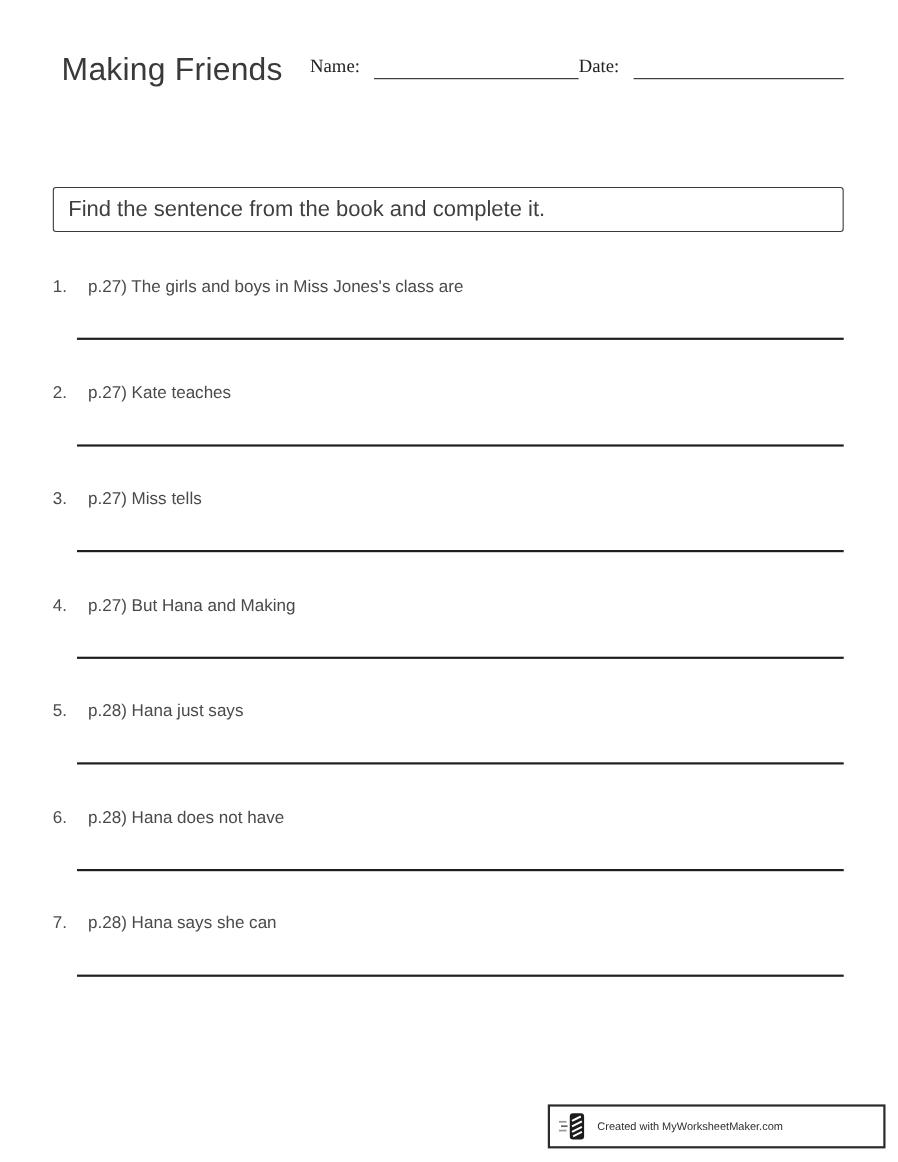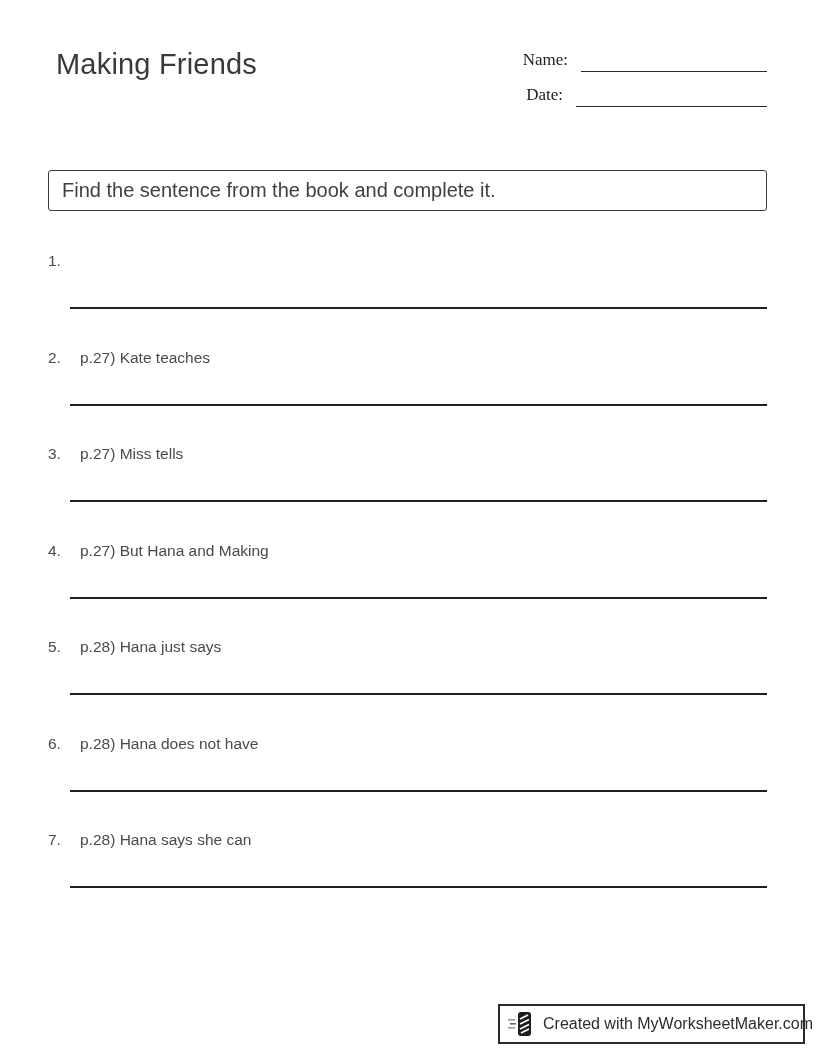--- a/index.html
+++ b/index.html
@@ -21,21 +21,21 @@
     font-size: 29px;
     font-weight: 400;
     color: #3a3a3a;
     letter-spacing: 0.2px;
   }
   .name-date {
     position: absolute;
     right: 49px;
     top: 50px;
     display: flex;
-    flex-direction: column;
+    flex-direction: row;
     align-items: flex-end;
   }
   .nd-row {
     display: flex;
     align-items: flex-end;
     margin-bottom: 13px;
   }
   .nd-label {
     font-family: "Liberation Serif", serif;
     font-size: 17px;
@@ -116,21 +116,21 @@
     padding: 0 10px 0 8px;
     cursor: pointer;
   }
   .footer-logo {
     width: 28px;
     height: 26px;
     margin-right: 7px;
     flex: 0 0 auto;
   }
   .footer-text {
-    font-size: 16px;
+    font-size: 10px;
     color: #2d2d2d;
     white-space: nowrap;
   }
 </style>
 </head>
 <body>
 
 <div class="page">
 
   <h1 class="title">Making Friends</h1>
@@ -146,20 +146,21 @@
     </div>
   </div>
 
   <div class="instruction-box">
     <span>Find the sentence from the book and complete it.</span>
   </div>
 
   <ol class="questions">
     <li class="question">
       <span class="q-num">1.</span>
+      <span class="q-sentence">p.27) The girls and boys in Miss Jones's class are</span>
       <span class="q-line"></span>
     </li>
     <li class="question">
       <span class="q-num">2.</span>
       <span class="q-sentence">p.27) Kate teaches</span>
       <span class="q-line"></span>
     </li>
     <li class="question">
       <span class="q-num">3.</span>
       <span class="q-sentence">p.27) Miss tells</span>

